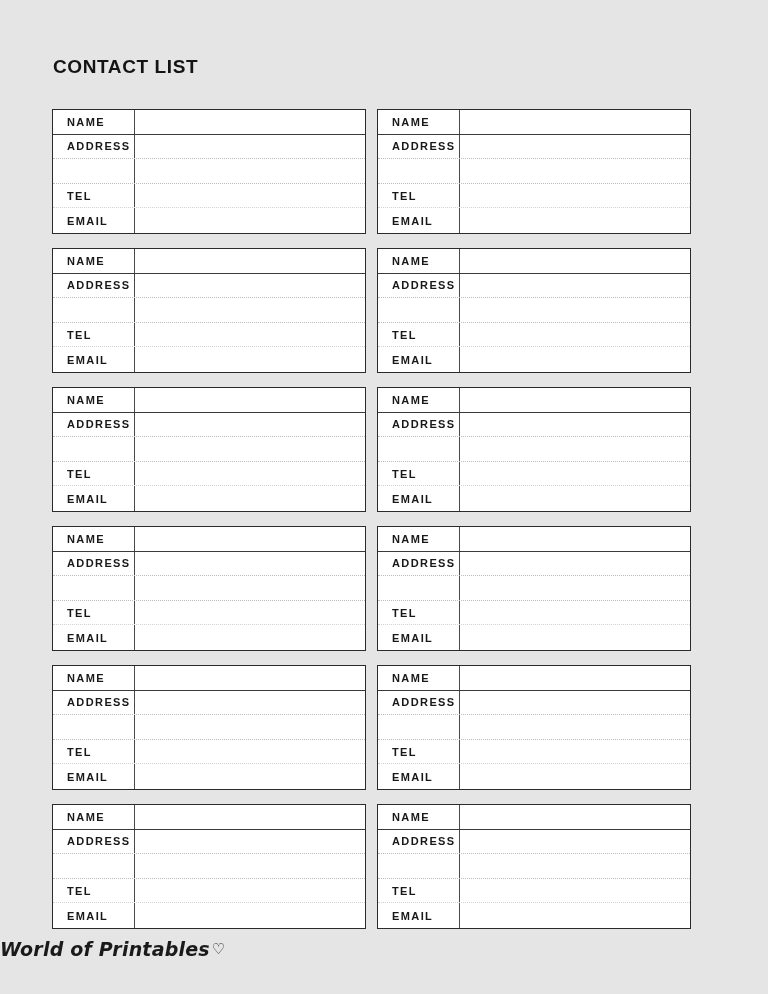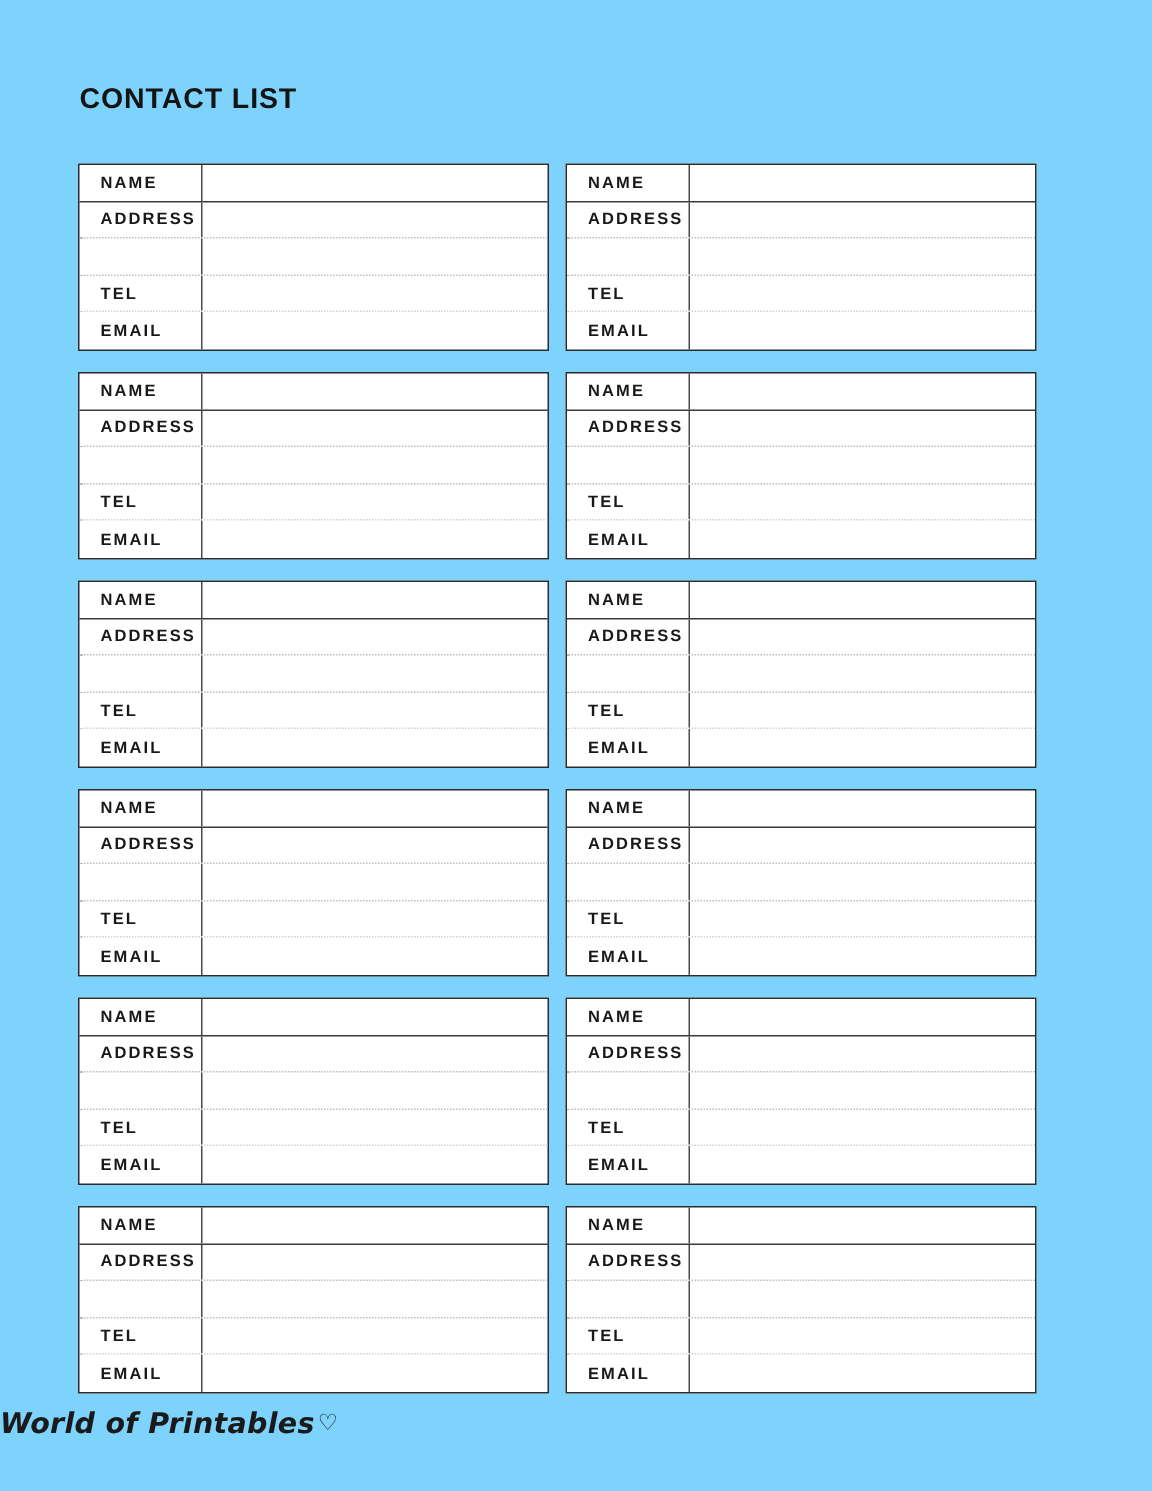--- a/index.html
+++ b/index.html
@@ -14,21 +14,21 @@
     font-family: "Liberation Sans", sans-serif;
     color: #1b1b1b;
     position: relative;
     overflow: hidden;
   }
 
   .page {
     width: 768px;
     height: 994px;
     position: relative;
-    background: #7dd3fc;
+    background: #e5e5e5;
   }
 
   
   .page-title {
     position: absolute;
     left: 53px;
     top: 56px;
     font-size: 19px;
     font-weight: bold;
     letter-spacing: 0.6px;

